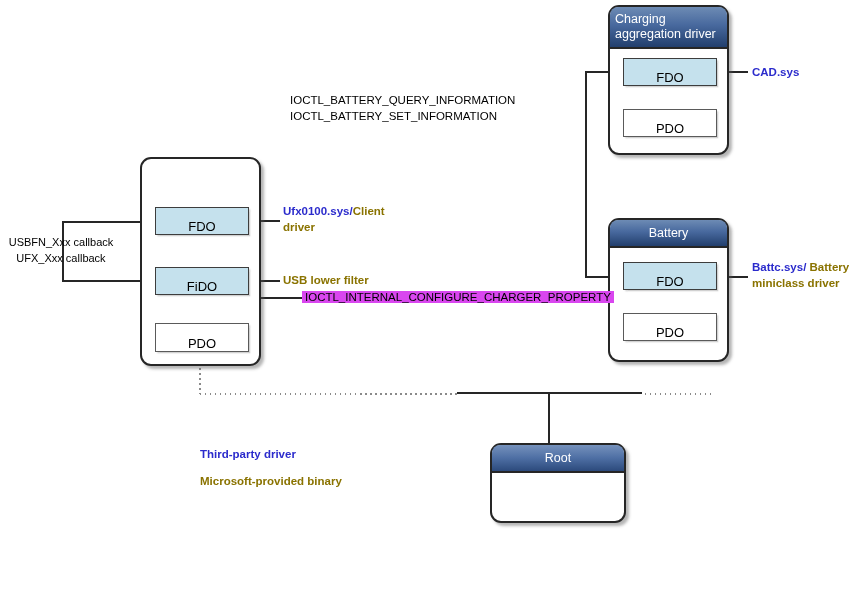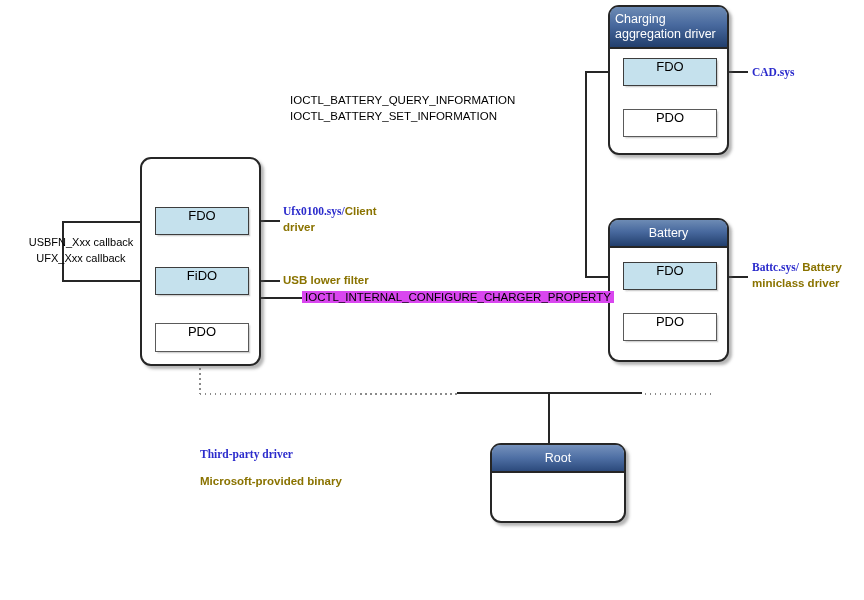--- a/index.html
+++ b/index.html
@@ -14,21 +14,21 @@
   }
   .stack-header{
     position:absolute;top:0;left:0;right:0;
     background:linear-gradient(180deg,#6d8bb4 0%,#48699e 45%,#223f6d 100%);
     border-bottom:2px solid #262626;border-radius:8px 8px 0 0;
     color:#ffffff;display:flex;align-items:center;justify-content:center;
     font-size:12.5px;line-height:15px;box-sizing:border-box;
   }
   .inner-box{
     position:absolute;border:1.4px solid #3d3d3d;background:#ffffff;
-    display:flex;align-items:flex-start;justify-content:center;
+    display:flex;align-items:flex-end;justify-content:center;
     font-size:13px;box-sizing:border-box;box-shadow:1.5px 1.5px 1.5px rgba(0,0,0,0.18);
   }
   .inner-box.fdo{background:#c5e1ed;}
   .inner-box.pdo{border-color:#5a5a5a;}
   
   .dev-outer{
     position:absolute;border:2px solid #8c8c8c;background:#ffffff;box-sizing:border-box;padding:2px;
   }
   .dev-inner{
     width:100%;height:100%;border:1.2px solid #3d3d3d;box-sizing:border-box;
@@ -40,22 +40,22 @@
   .dot-h{position:absolute;height:1.5px;
     background:repeating-linear-gradient(to right,#8a8a8a 0 1.5px,transparent 1.5px 5px);}
   .dot-v{position:absolute;width:1.5px;
     background:repeating-linear-gradient(to bottom,#8a8a8a 0 1.5px,transparent 1.5px 5px);}
   .arrow-r{position:absolute;width:0;height:0;
     border-top:4.5px solid transparent;border-bottom:4.5px solid transparent;border-left:8.5px solid #111;}
   .arrow-u{position:absolute;width:0;height:0;
     border-left:4.5px solid transparent;border-right:4.5px solid transparent;border-bottom:8.5px solid #111;}
   
   .label{position:absolute;font-size:11.5px;line-height:16px;color:#000;}
-  .label.small{font-size:11px;margin-left:20px;}
-  .blue{color:#2B2BCC;font-weight:bold;font-family:Liberation Serif, serif;}
+  .label.small{font-size:11px;}
+  .blue{color:#2B2BCC;font-weight:bold;}
   .olive{color:#8A7300;font-weight:bold;}
   .bg-white{background:#d946ef;padding:0 3px;}
 </style>
 </head>
 <body>
 
 <div class="canvas">
 
   <div class="vline" style="left:62px;top:222px;height:59px;"></div>
   <div class="hline" style="left:62px;top:221px;width:86px;"></div>

